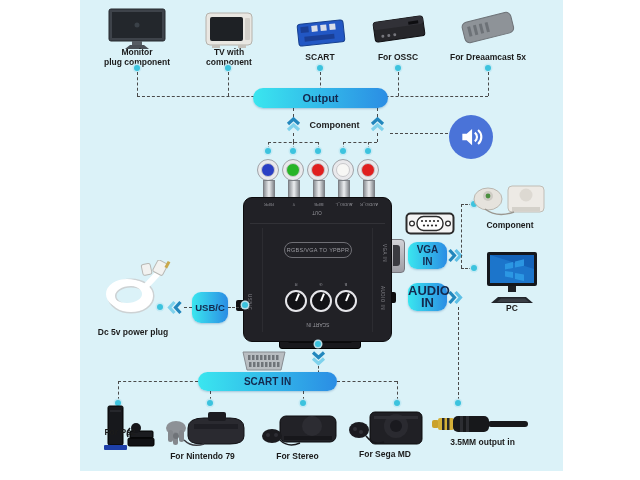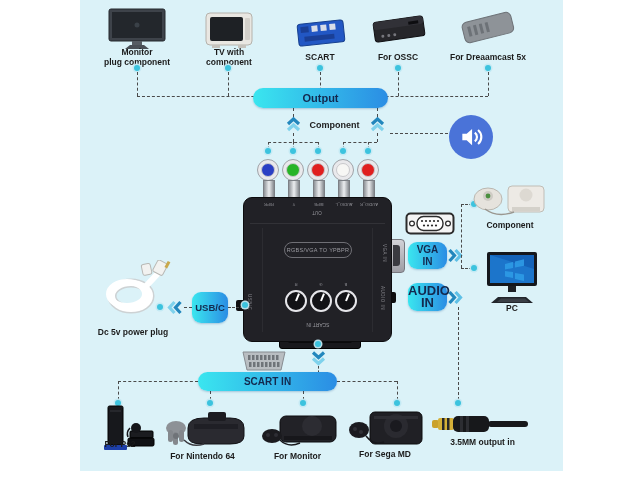--- a/index.html
+++ b/index.html
@@ -350,45 +350,45 @@
 
   <svg class="abs" style="left:92px;top:404px" width="64" height="50" viewBox="0 0 64 50">
     <rect x="16" y="2" width="15" height="39" rx="1.5" fill="#17181c" stroke="#000"></rect>
     <rect x="18" y="6" width="11" height="2" fill="#26272c"></rect>
     <rect x="12" y="41" width="23" height="5" rx="1" fill="#1d3fa8"></rect>
     <rect x="38" y="27" width="23" height="7" rx="1" fill="#1b1c20" stroke="#000"></rect>
     <rect x="36" y="34" width="26" height="8" rx="1.5" fill="#101114" stroke="#000"></rect>
     <circle cx="44" cy="24" r="5" fill="#15161a"></circle>
     <path d="M38 24 Q34 28 36 33" stroke="#15161a" fill="none" stroke-width="1.5"></path>
   </svg>
-  <div class="lbl" style="left:85px;top:440px;width:70px">For Ps2</div>
+  <div class="lbl" style="left:85px;top:428px;width:70px">For Ps2</div>
 
   <svg class="abs" style="left:160px;top:406px" width="88" height="48" viewBox="0 0 88 48">
     <path d="M28 22 Q28 12 44 12 L70 12 Q84 12 84 22 L84 30 Q84 38 70 38 L42 38 Q28 38 28 30 Z" fill="#2a2a30" stroke="#121216"></path>
     <rect x="48" y="6" width="18" height="9" rx="2" fill="#1c1c21"></rect>
     <rect x="34" y="18" width="44" height="5" fill="#1f1f25"></rect>
     <ellipse cx="16" cy="22" rx="10" ry="7" fill="#8d9196"></ellipse>
     <rect x="8" y="24" width="5" height="12" rx="2.5" fill="#84888d"></rect>
     <rect x="13" y="26" width="5" height="13" rx="2.5" fill="#84888d"></rect>
     <rect x="19" y="24" width="5" height="12" rx="2.5" fill="#84888d"></rect>
     <circle cx="16" cy="30" r="3" fill="#6f7378"></circle>
     <path d="M24 34 Q32 42 44 38" stroke="#3a3a40" fill="none" stroke-width="1.5"></path>
   </svg>
-  <div class="lbl" style="left:155px;top:452px;width:95px">For Nintendo 64</div>
+  <div class="lbl" style="left:155px;top:452px;width:95px">For Nintendo 79</div>
 
   <svg class="abs" style="left:260px;top:410px" width="80" height="44" viewBox="0 0 80 44">
     <rect x="20" y="6" width="56" height="26" rx="6" fill="#222227" stroke="#0d0d10"></rect>
     <circle cx="52" cy="16" r="10" fill="#2c2c32"></circle>
     <rect x="24" y="26" width="48" height="4" fill="#17171b"></rect>
     <ellipse cx="12" cy="26" rx="10" ry="7" fill="#1b1b1f"></ellipse>
     <circle cx="8" cy="25" r="2" fill="#2e2e34"></circle>
     <circle cx="16" cy="25" r="2" fill="#2e2e34"></circle>
     <path d="M20 30 Q28 38 40 33" stroke="#17171b" fill="none" stroke-width="1.5"></path>
   </svg>
-  <div class="lbl" style="left:255px;top:452px;width:85px">For Monitor</div>
+  <div class="lbl" style="left:255px;top:452px;width:85px">For Stereo</div>
 
   <svg class="abs" style="left:348px;top:404px" width="76" height="50" viewBox="0 0 76 50">
     <rect x="22" y="8" width="52" height="32" rx="5" fill="#202025" stroke="#0c0c0f"></rect>
     <circle cx="48" cy="22" r="12" fill="#2a2a30"></circle>
     <circle cx="48" cy="22" r="6" fill="#1a1a1f"></circle>
     <rect x="26" y="12" width="44" height="3" fill="#2e2e34"></rect>
     <ellipse cx="11" cy="26" rx="10" ry="8" fill="#1b1b20"></ellipse>
     <circle cx="7" cy="25" r="2" fill="#303036"></circle>
     <circle cx="13" cy="28" r="2" fill="#303036"></circle>
     <path d="M18 32 Q26 42 36 38" stroke="#17171b" fill="none" stroke-width="1.5"></path>

